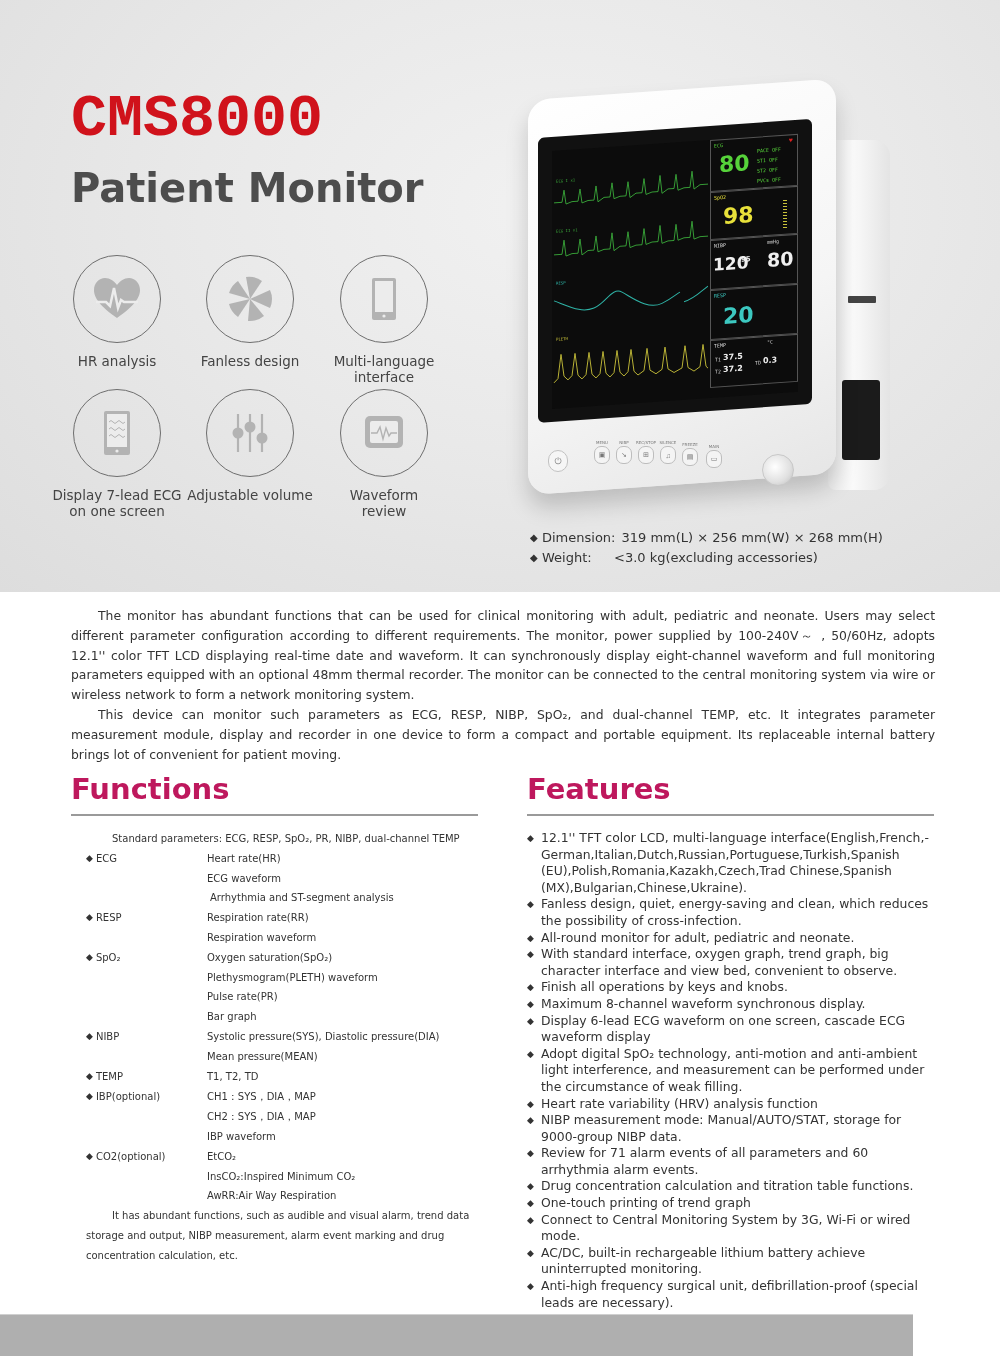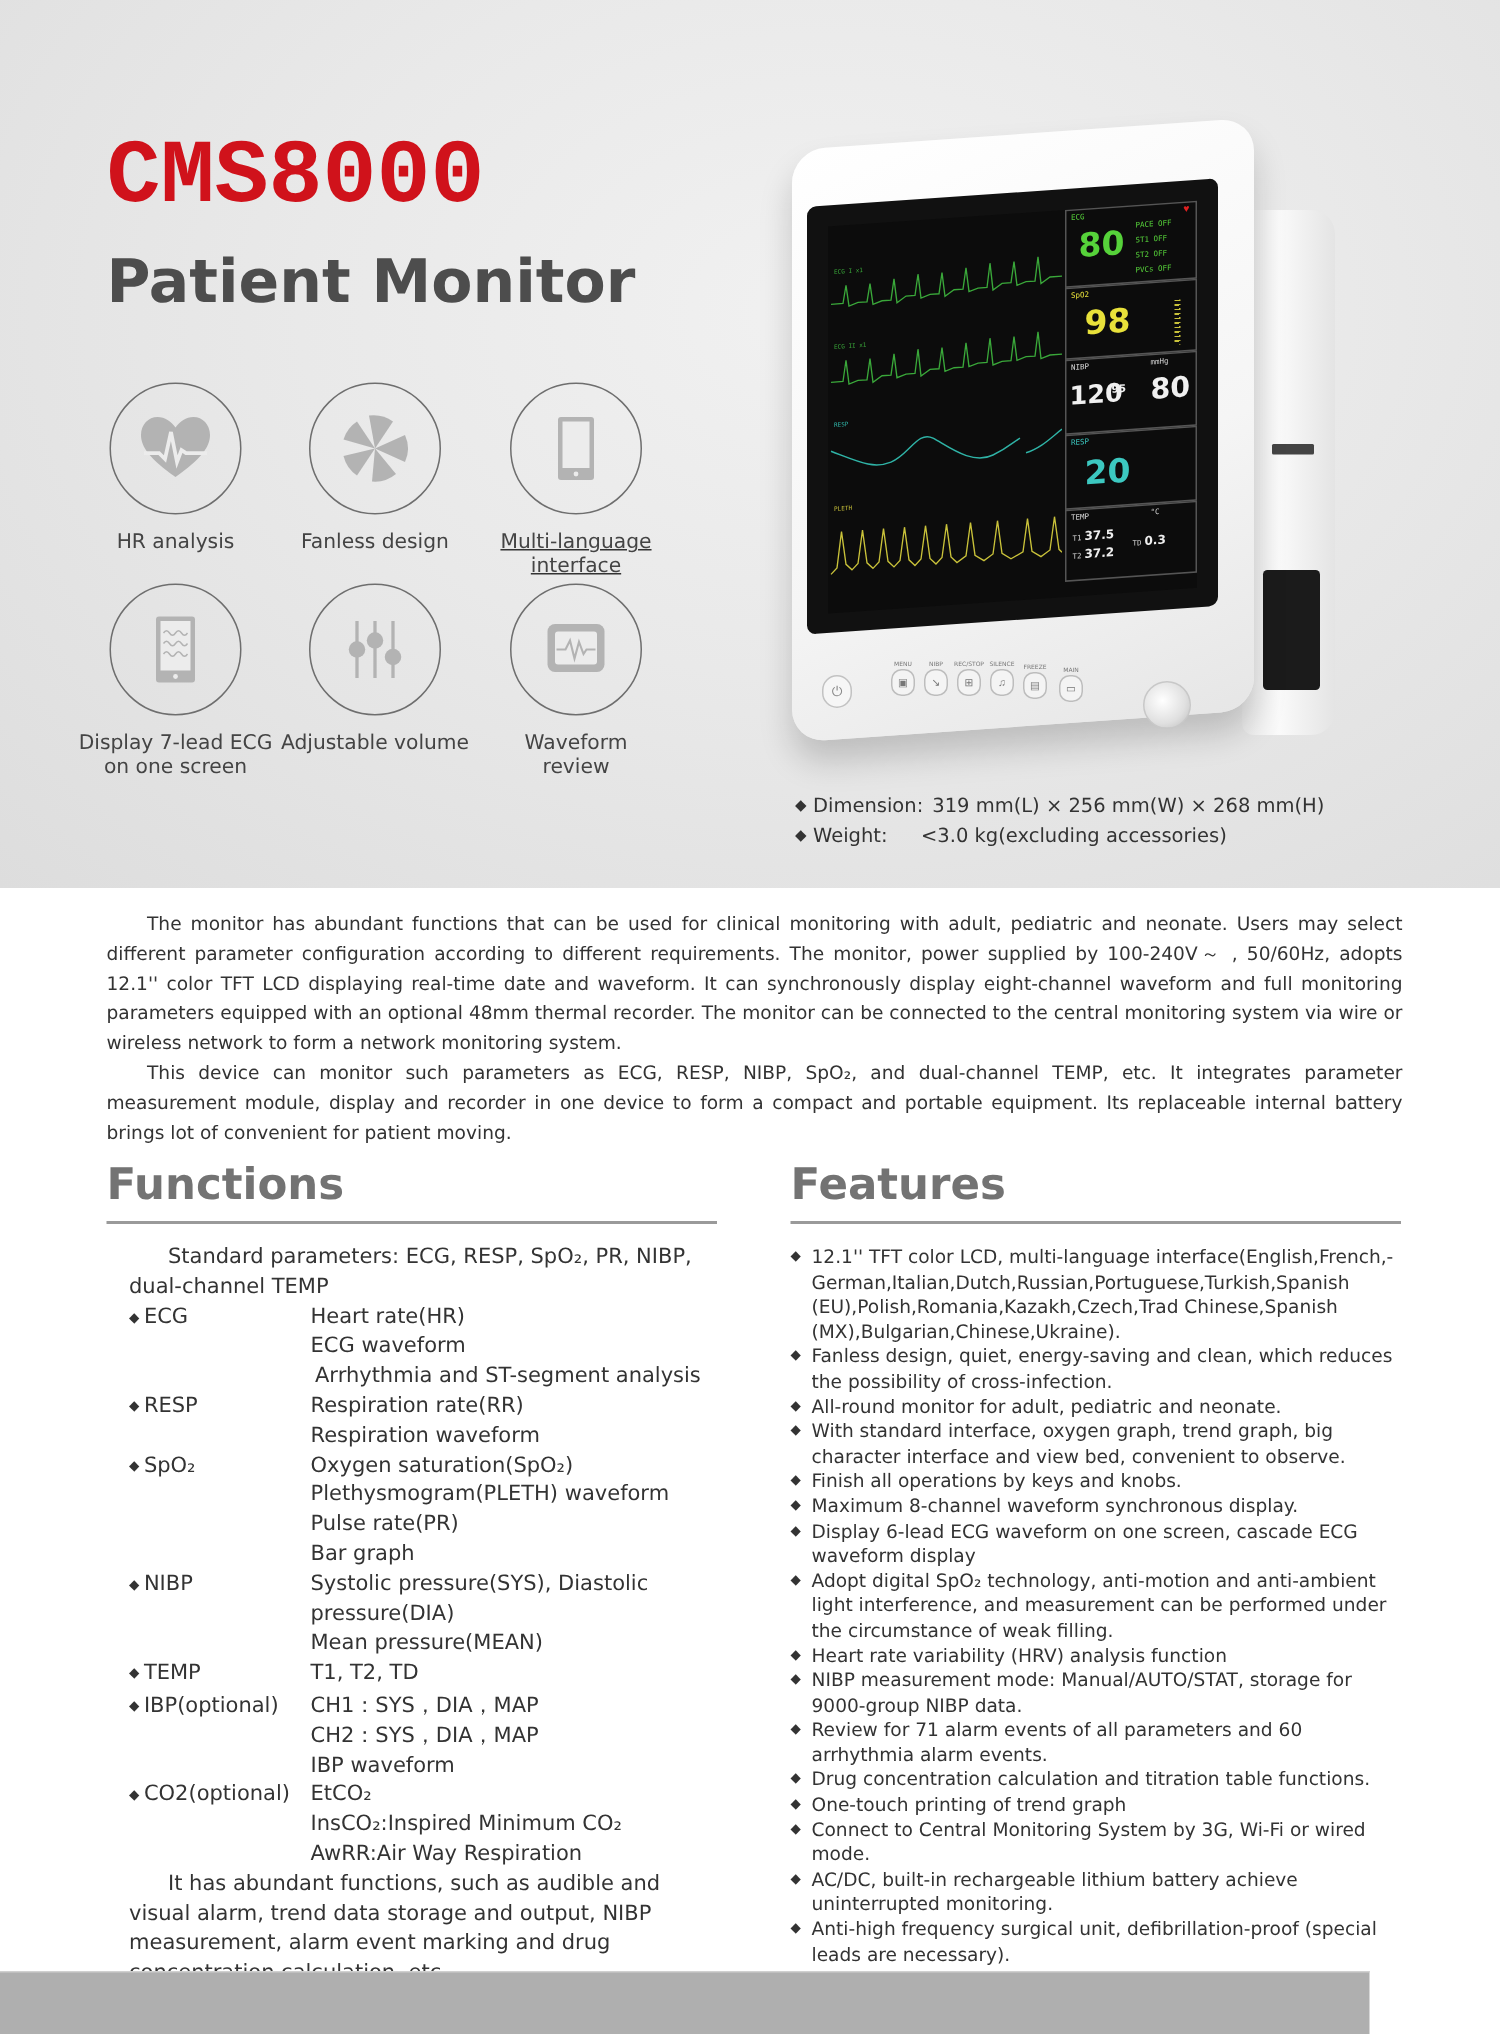--- a/index.html
+++ b/index.html
@@ -89,25 +89,25 @@
 
   
   .intro {
     position: absolute; left: 71px; top: 606px; width: 864px;
     font-family: "DejaVu Sans", sans-serif; font-size: 12.4px; line-height: 19.8px; color: #333;
     text-align: justify;
   }
   .intro p { text-indent: 27px; }
 
   .section-title {
-    position: absolute; font-family: "DejaVu Sans", sans-serif; font-size: 29px; color: #737373; line-height: 1;
+    position: absolute; font-family: "DejaVu Sans", sans-serif; font-size: 29px; color: #be185d; line-height: 1;
   }
   .section-rule { position: absolute; height: 2px; background: #9a9a9a; }
 
-  .functions { position: absolute; left: 86px; top: 829px; width: 392px; font-family: "DejaVu Sans", sans-serif; font-size: 14px; line-height: 19.8px; color: #333; }
+  .functions { position: absolute; left: 86px; top: 829px; width: 392px; font-family: "DejaVu Sans", sans-serif; font-size: 10px; line-height: 19.8px; color: #333; }
   .func-intro { text-indent: 26px; }
   .func-group { display: flex; }
   .func-key { width: 121px; flex-shrink: 0; }
   .func-key::before { content: "\25C6"; font-size: 9px; margin-right: 3px; position: relative; top: -1px; }
   .func-vals { flex: 1; }
   .func-outro { text-indent: 26px; }
 
   .features { position: absolute; left: 527px; top: 830px; width: 408px; font-family: "DejaVu Sans", sans-serif; font-size: 12.4px; line-height: 16.6px; color: #333; list-style: none; }
   .features li { position: relative; padding-left: 14px; }
   .features li::before { content: "\25C6"; position: absolute; left: 0; top: 0; font-size: 9px; }
@@ -139,21 +139,21 @@
             <path d="M0 0 L-4 -22 A22 22 0 0 1 12 -18Z"></path>
             <path d="M0 0 L20 -9 A22 22 0 0 1 20 9Z"></path>
             <path d="M0 0 L14 17 A22 22 0 0 1 -2 22Z"></path>
             <path d="M0 0 L-12 18 A22 22 0 0 1 -21 5Z"></path>
             <path d="M0 0 L-21 -6 A22 22 0 0 1 -12 -18Z"></path>
           </g>
         </svg>
       </div>
       <div class="icon-label">Fanless design</div>
     </div>
-    <div class="icon-cell" style="left:267px;top:0;text-decoration:underline;">
+    <div class="icon-cell" style="left:267px;top:0;">
       <div class="icon-circle">
         <svg viewBox="0 0 54 54">
           <rect x="15" y="6" width="24" height="42" rx="2" fill="#b3b3b3"></rect>
           <rect x="18" y="9" width="18" height="31" fill="#ececec"></rect>
           <circle cx="27" cy="44" r="1.6" fill="#ececec"></circle>
         </svg>
       </div>
       <div class="icon-label">Multi-language
 interface</div>
     </div>

